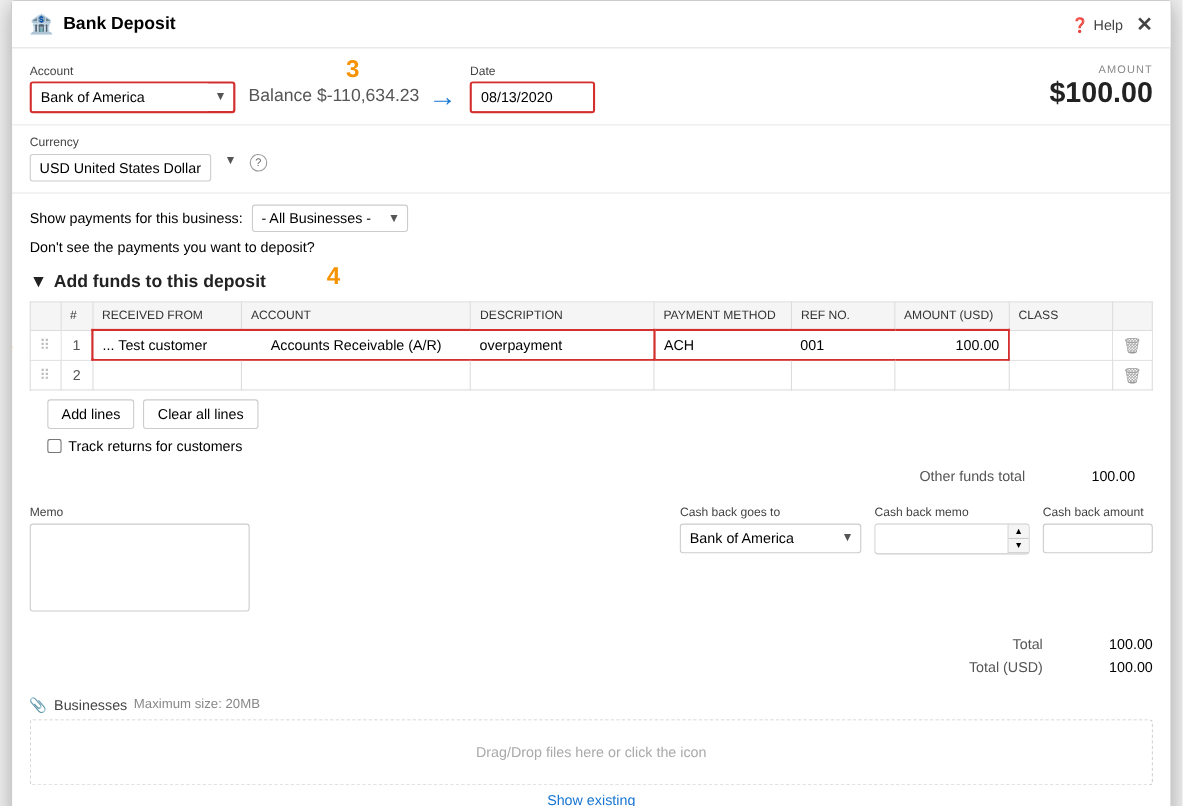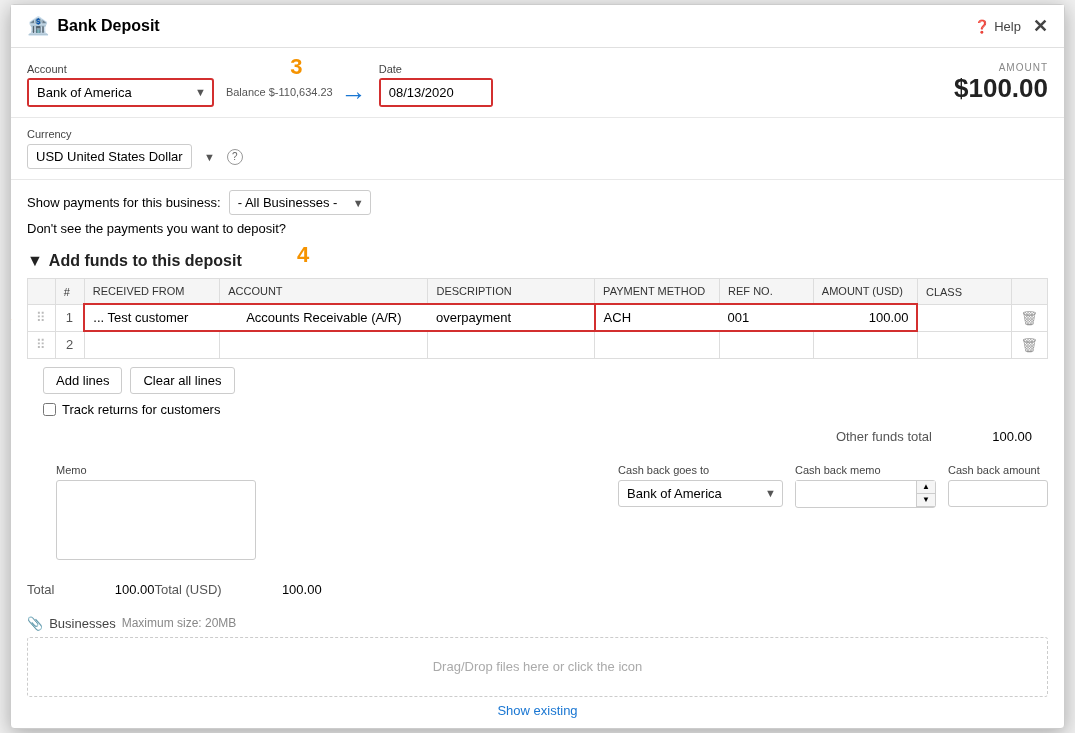--- a/index.html
+++ b/index.html
@@ -10,29 +10,29 @@
     .modal-header-right { display: flex; align-items: center; gap: 12px; color: #666; }
     .help-btn { display: flex; align-items: center; gap: 4px; cursor: pointer; color: #444; font-size: 13px; }
     .close-btn { cursor: pointer; font-size: 18px; color: #444; font-weight: bold; }
     .modal-content { flex: 1; overflow-y: auto; padding: 0; }
 
     .top-section { display: flex; align-items: flex-start; justify-content: space-between; padding: 14px 16px 10px; border-bottom: 1px solid #e8e8e8; }
     .field-label { font-size: 11px; color: #444; margin-bottom: 3px; }
     .account-select-wrapper { border: 2px solid #d32f2f; border-radius: 3px; display: flex; align-items: center; }
     .account-select { border: none; outline: none; padding: 5px 8px; font-size: 13px; min-width: 160px; background: #fff; cursor: pointer; appearance: none; -webkit-appearance: none; }
     .select-arrow { padding: 5px 6px; color: #555; font-size: 11px; }
-    .balance-text { color: #555; font-size: 11px; display: flex; align-items: center; text-align: center; }
+    .balance-text { color: #555; font-size: 16px; display: flex; align-items: center; text-align: center; }
     .date-wrapper { border: 2px solid #d32f2f; border-radius: 3px; }
     .date-input { border: none; outline: none; padding: 5px 8px; font-size: 13px; width: 110px; }
     .amount-section { text-align: right; }
     .amount-label { font-size: 10px; color: #888; letter-spacing: 1px; text-transform: uppercase; }
     .amount-value { font-size: 26px; font-weight: bold; color: #222; }
 
     .currency-section { padding: 10px 16px; border-bottom: 1px solid #e8e8e8; }
-    .currency-select-wrapper { display: flex; align-items: center; gap: 6px; margin-top: 4px; }
+    .currency-select-wrapper { display: flex; gap: 6px; margin-top: 4px; }
     .currency-select { border: 1px solid #ccc; border-radius: 3px; padding: 4px 8px; font-size: 13px; cursor: pointer; appearance: none; -webkit-appearance: none; background: #fff; min-width: 160px; }
     .info-icon { width: 16px; height: 16px; border: 1px solid #999; border-radius: 50%; display: flex; align-items: center; justify-content: center; font-size: 10px; color: #666; cursor: pointer; }
 
     .business-section { padding: 10px 16px; }
     .business-row { display: flex; align-items: center; gap: 8px; font-size: 13px; }
     .business-select-wrapper { display: flex; align-items: center; border: 1px solid #ccc; border-radius: 3px; background: #fff; }
     .business-select { border: none; outline: none; padding: 4px 8px; font-size: 13px; cursor: pointer; appearance: none; -webkit-appearance: none; background: transparent; }
     .dont-see-link { color: #000000; font-size: 13px; cursor: pointer; margin-top: 6px; display: block; }
 
     .add-funds-section { padding: 6px 16px; }
@@ -46,36 +46,36 @@
 
     .table-actions { display: flex; align-items: center; gap: 8px; padding: 8px 16px; }
     .btn-outline { border: 1px solid #ccc; background: #fff; border-radius: 3px; padding: 5px 12px; font-size: 13px; cursor: pointer; }
     .checkbox-row { display: flex; align-items: center; gap: 6px; font-size: 13px; }
 
     .other-funds-row { display: flex; justify-content: flex-end; padding: 4px 16px 4px 0; font-size: 13px; }
     .other-funds-label { color: #555; margin-right: 20px; }
     .other-funds-value { min-width: 80px; text-align: right; }
 
     .bottom-section { padding: 10px 16px; display: flex; gap: 20px; align-items: flex-start; }
-    .memo-section { flex: 0 0 200px; margin-left: 29px; }
+    .memo-section { flex: 0 0 200px; }
     .memo-label { font-size: 11px; color: #444; margin-bottom: 4px; }
     .memo-textarea { width: 100%; height: 80px; border: 1px solid #ccc; border-radius: 3px; resize: none; padding: 4px; font-size: 13px; }
 
     .cashback-section { flex: 1; display: flex; gap: 12px; align-items: flex-start; flex-wrap: wrap; }
     .cashback-field { display: flex; flex-direction: column; gap: 4px; justify-content: flex-end; }
     .cashback-label { font-size: 11px; color: #444; }
     .cashback-select-wrapper { display: flex; align-items: center; border: 1px solid #ccc; border-radius: 3px; background: #fff; }
     .cashback-select { border: none; outline: none; padding: 5px 8px; font-size: 13px; cursor: pointer; appearance: none; -webkit-appearance: none; background: transparent; min-width: 140px; }
     .cashback-input { border: 1px solid #ccc; border-radius: 3px; padding: 5px 8px; font-size: 13px; width: 100px; }
     .cashback-memo-wrapper { display: flex; align-items: center; border: 1px solid #ccc; border-radius: 3px; }
     .cashback-memo-input { border: none; outline: none; padding: 5px 8px; font-size: 13px; width: 120px; }
     .stepper-btns { display: flex; flex-direction: column; border-left: 1px solid #ccc; }
     .stepper-btn { background: #f5f5f5; border: none; cursor: pointer; width: 18px; height: 13px; font-size: 8px; display: flex; align-items: center; justify-content: center; border-bottom: 1px solid #ccc; }
 
-    .totals-section { display: flex; flex-direction: row; padding: 6px 16px; }
+    .totals-section { display: flex; flex-direction: column; padding: 6px 16px; }
     .total-row { display: flex; justify-content: flex-end; gap: 20px; padding: 3px 0; font-size: 13px; }
     .total-label { color: #555; text-align: right; }
     .total-value { min-width: 80px; text-align: right; }
 
     .attachments-section { padding: 10px 16px; }
     .attach-header { display: flex; align-items: center; gap: 6px; font-size: 13px; color: #444; }
     .attach-max { font-size: 12px; color: #888; }
     .attach-dropzone { border: 1px dashed #ccc; border-radius: 3px; padding: 20px; text-align: center; color: #aaa; font-size: 13px; margin-top: 6px; cursor: pointer; min-height: 60px; display: flex; align-items: center; justify-content: center; }
     .show-existing-link { color: #1976d2; font-size: 13px; cursor: pointer; display: block; text-align: center; margin-top: 6px; }
 

